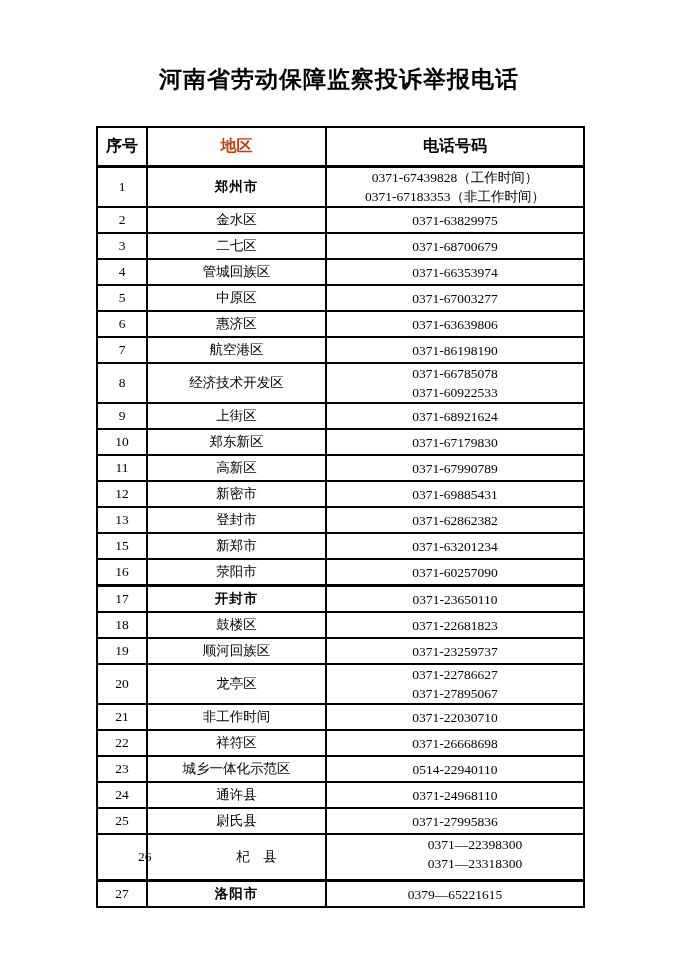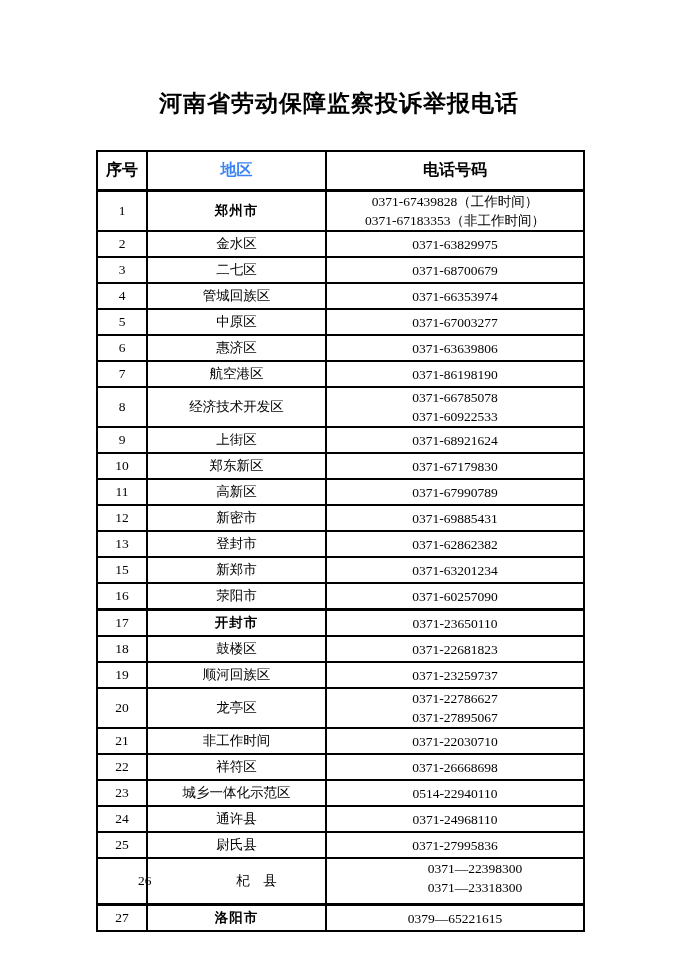--- a/index.html
+++ b/index.html
@@ -14,21 +14,21 @@
     font-family: "Liberation Serif", "DejaVu Serif", serif;
     color: #000000;
   }
   .page {
     position: relative;
     width: 678px;
     height: 956px;
   }
   .doc-title {
     margin: 0;
-    padding-top: 88px;
+    padding-top: 64px;
     text-align: center;
     font-size: 23px;
     font-weight: bold;
     letter-spacing: 1px;
   }
   table.phone-table {
     margin: 31px 16px 0 96px;
     width: 487px;
     border-collapse: collapse;
     table-layout: fixed;
@@ -44,21 +44,21 @@
     vertical-align: middle;
     padding: 0;
   }
   .phone-table thead th {
     height: 37px;
     font-size: 16px;
     font-weight: bold;
     border-bottom: 3px solid #000000;
   }
   .phone-table thead th.region-hdr {
-    color: #3b82f6;
+    color: #c2410c;
   }
   .phone-table tbody td {
     height: 24px;
     font-size: 13.5px;
     line-height: 18px;
   }
   .phone-table tbody td.bold {
     font-weight: bold;
     letter-spacing: 1px;
   }

